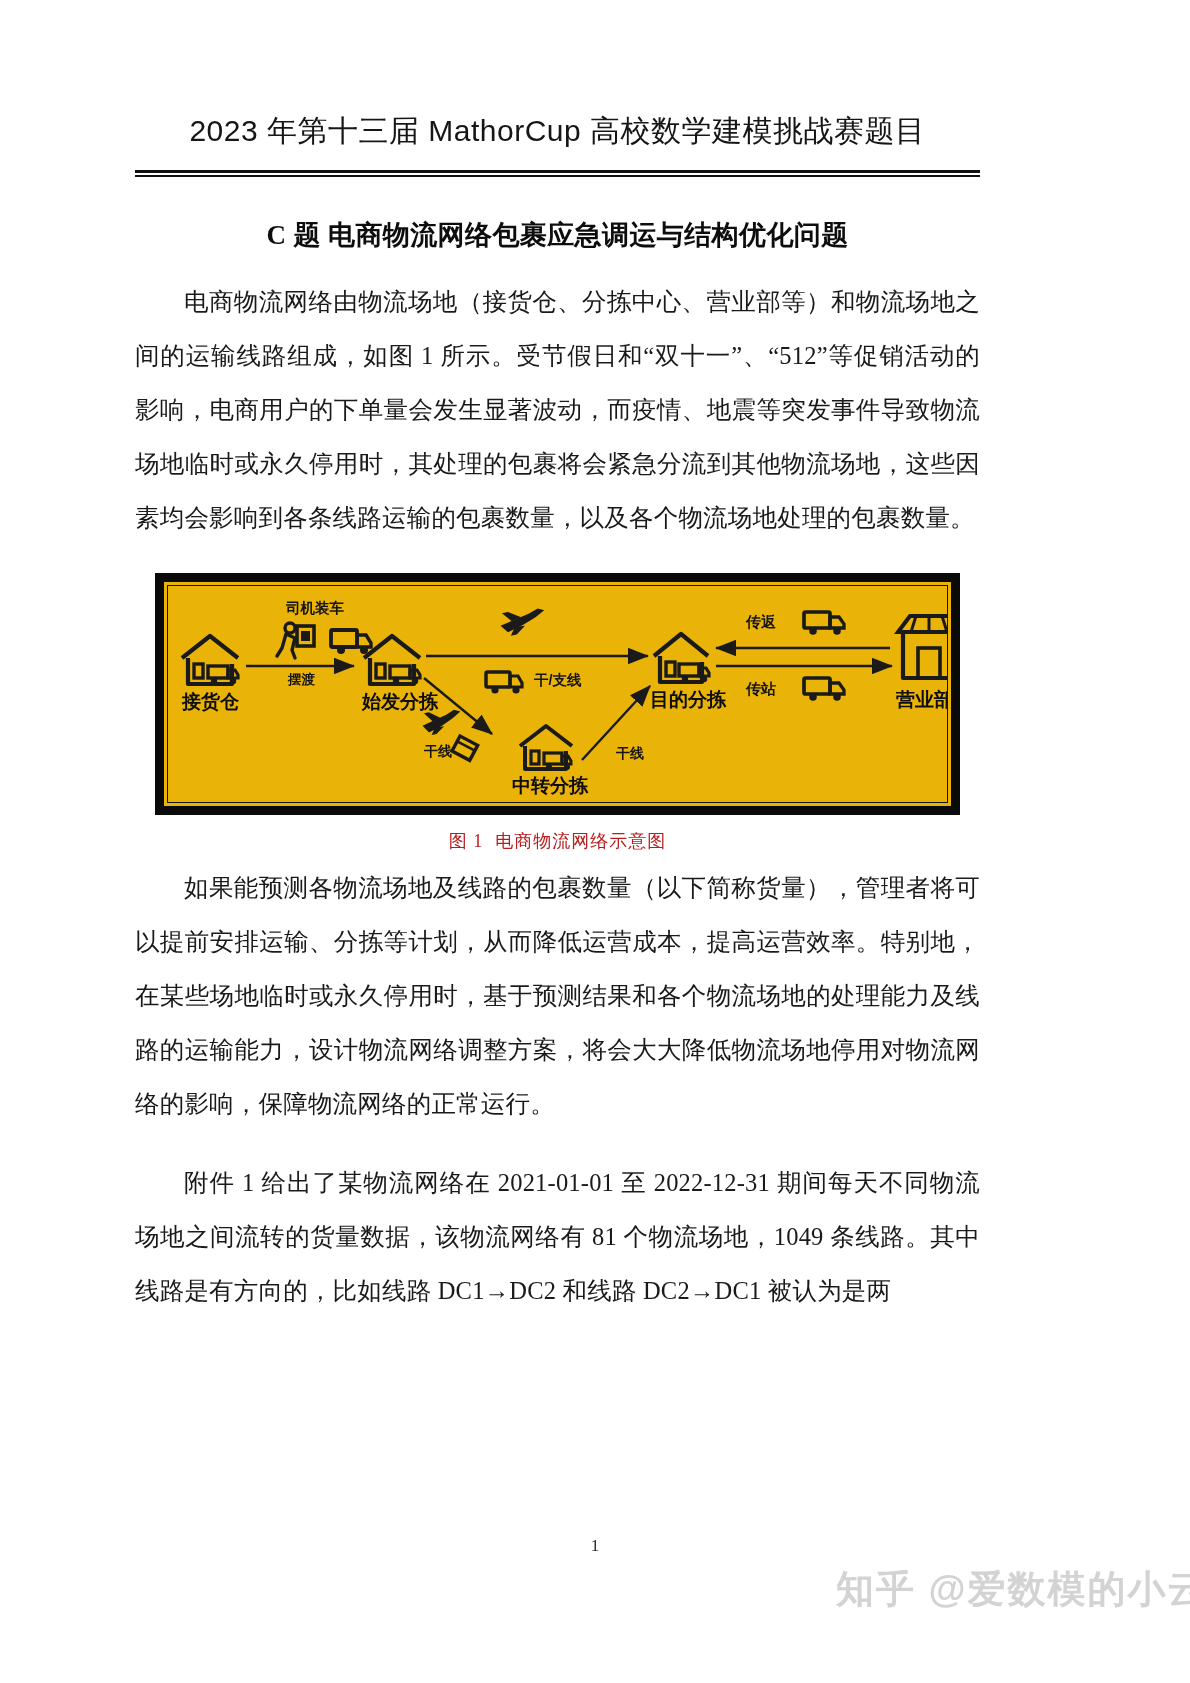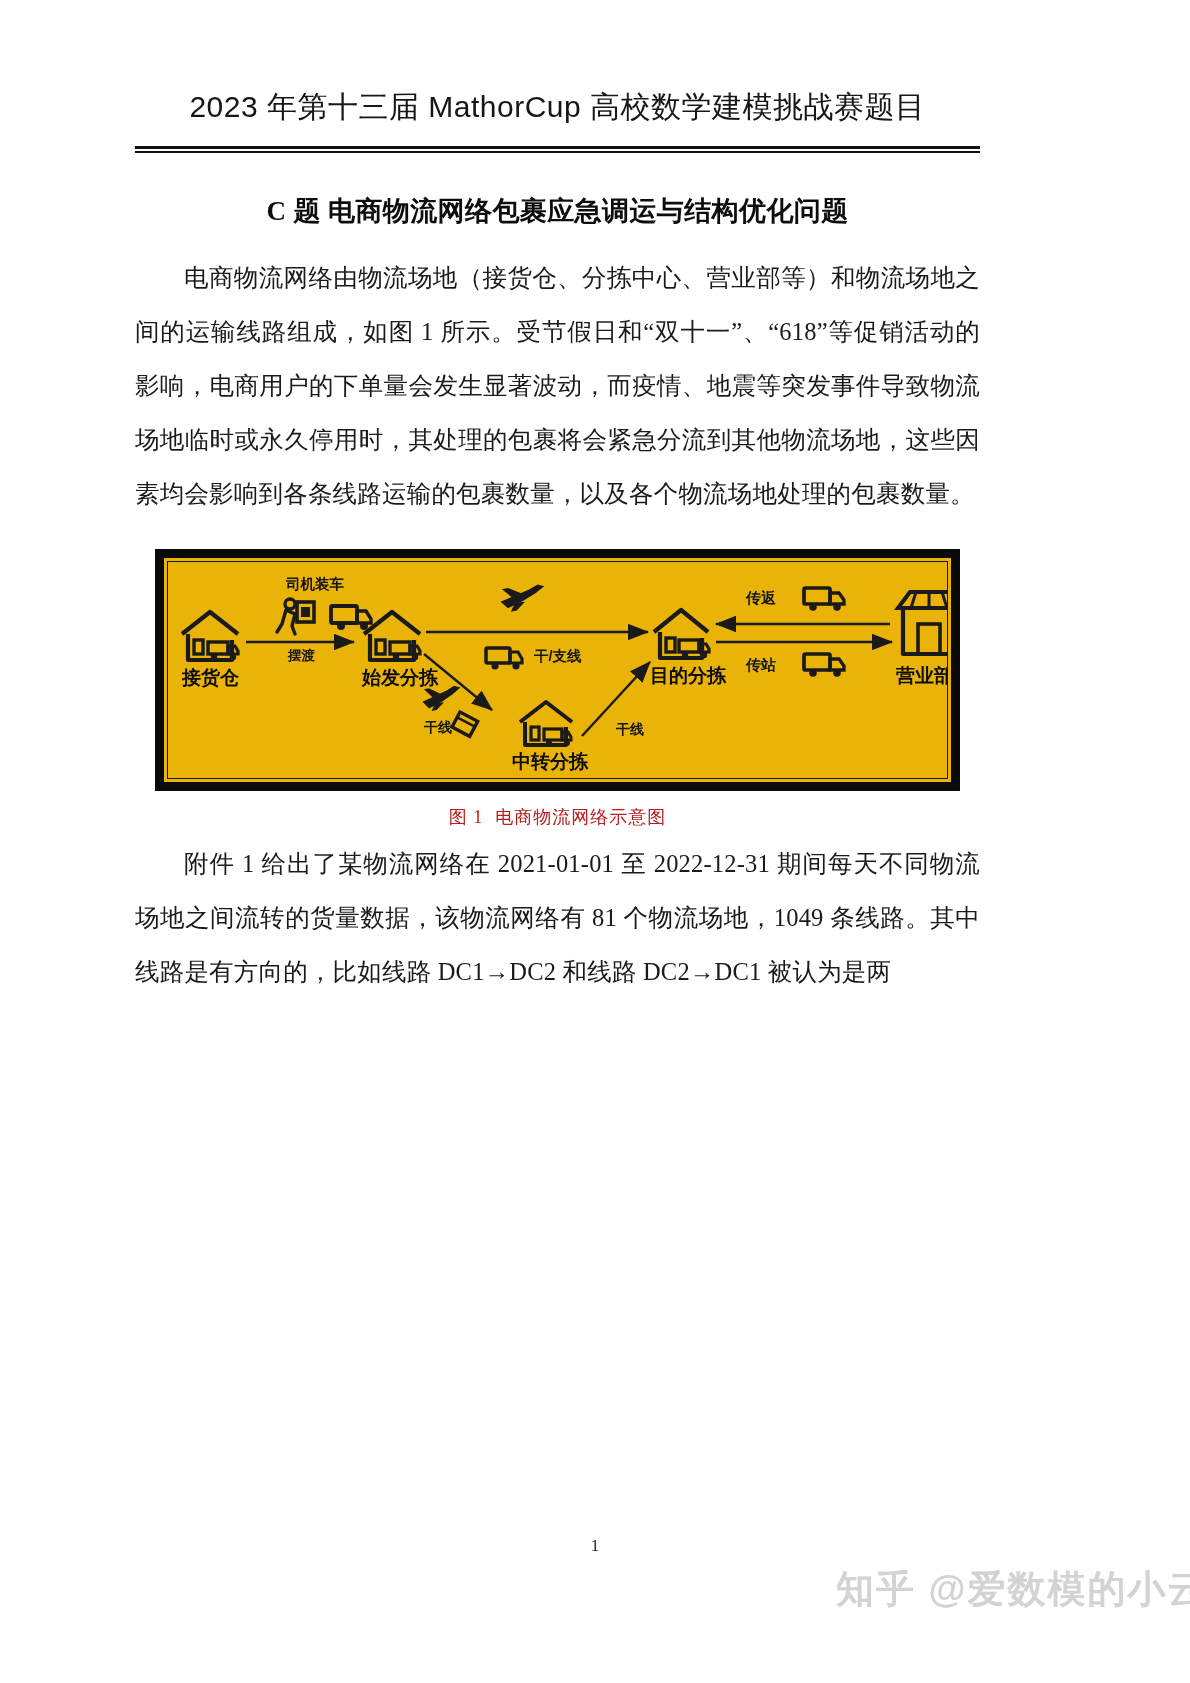--- a/index.html
+++ b/index.html
@@ -26,21 +26,21 @@
 
   .content {
     position: absolute;
     left: 135px;
     top: 0;
     width: 845px;
   }
 
   
   .doc-title {
-    margin-top: 88px;
+    margin-top: 112px;
     text-align: center;
     font-family: "Liberation Sans", "DejaVu Sans", sans-serif;
     font-size: 30px;
     font-weight: 500;
     letter-spacing: 0.5px;
     color: #161616;
     line-height: 1.25;
   }
 
   .title-rule {
@@ -132,21 +132,21 @@
 <body>
 
 <div class="page">
   <div class="content">
 
     <h1 class="doc-title">2023 年第十三届 MathorCup 高校数学建模挑战赛题目</h1>
     <div class="title-rule"></div>
 
     <h2 class="sub-title">C 题  电商物流网络包裹应急调运与结构优化问题</h2>
 
-    <p class="para">电商物流网络由物流场地（接货仓、分拣中心、营业部等）和物流场地之间的运输线路组成，如图 1 所示。受节假日和“双十一”、“618”等促销活动的影响，电商用户的下单量会发生显著波动，而疫情、地震等突发事件导致物流场地临时或永久停用时，其处理的包裹将会紧急分流到其他物流场地，这些因素均会影响到各条线路运输的包裹数量，以及各个物流场地处理的包裹数量。</p>
+    <p class="para">电商物流网络由物流场地（接货仓、分拣中心、营业部等）和物流场地之间的运输线路组成，如图 1 所示。受节假日和“双十一”、“512”等促销活动的影响，电商用户的下单量会发生显著波动，而疫情、地震等突发事件导致物流场地临时或永久停用时，其处理的包裹将会紧急分流到其他物流场地，这些因素均会影响到各条线路运输的包裹数量，以及各个物流场地处理的包裹数量。</p>
 
     <div class="figure-wrap">
       <div class="figure-frame">
         <div class="figure-inner">
           <svg class="fig-svg" width="787" height="212" viewBox="0 0 787 212">
             <defs>
               <marker id="arrowhead" markerWidth="9" markerHeight="7" refX="8.5" refY="3.5" orient="auto">
                 <polygon points="0 0, 9 3.5, 0 7" fill="#1a1a1a"></polygon>
               </marker>
             </defs>
@@ -277,20 +277,21 @@
             <text x="728" y="120" font-family="'Liberation Sans',sans-serif" font-size="19" font-weight="700" fill="#0d0d0d">营业部</text>
           </svg>
         </div>
       </div>
 
       <div class="fig-caption">
         <span class="capnum">图 1</span><span>电商物流网络示意图</span>
       </div>
     </div>
 
+    <p class="para tight">如果能预测各物流场地及线路的包裹数量（以下简称货量），管理者将可以提前安排运输、分拣等计划，从而降低运营成本，提高运营效率。特别地，在某些场地临时或永久停用时，基于预测结果和各个物流场地的处理能力及线路的运输能力，设计物流网络调整方案，将会大大降低物流场地停用对物流网络的影响，保障物流网络的正常运行。</p>
 
     <p class="para tight">附件 1 给出了某物流网络在 2021-01-01 至 2022-12-31 期间每天不同物流场地之间流转的货量数据，该物流网络有 81 个物流场地，1049 条线路。其中线路是有方向的，比如线路 DC1→DC2 和线路 DC2→DC1 被认为是两</p>
   </div>
 
   <div class="page-number">1</div>
 
   <div class="watermark">知乎 @爱数模的小云</div>
 </div>
 
 </body></html>

